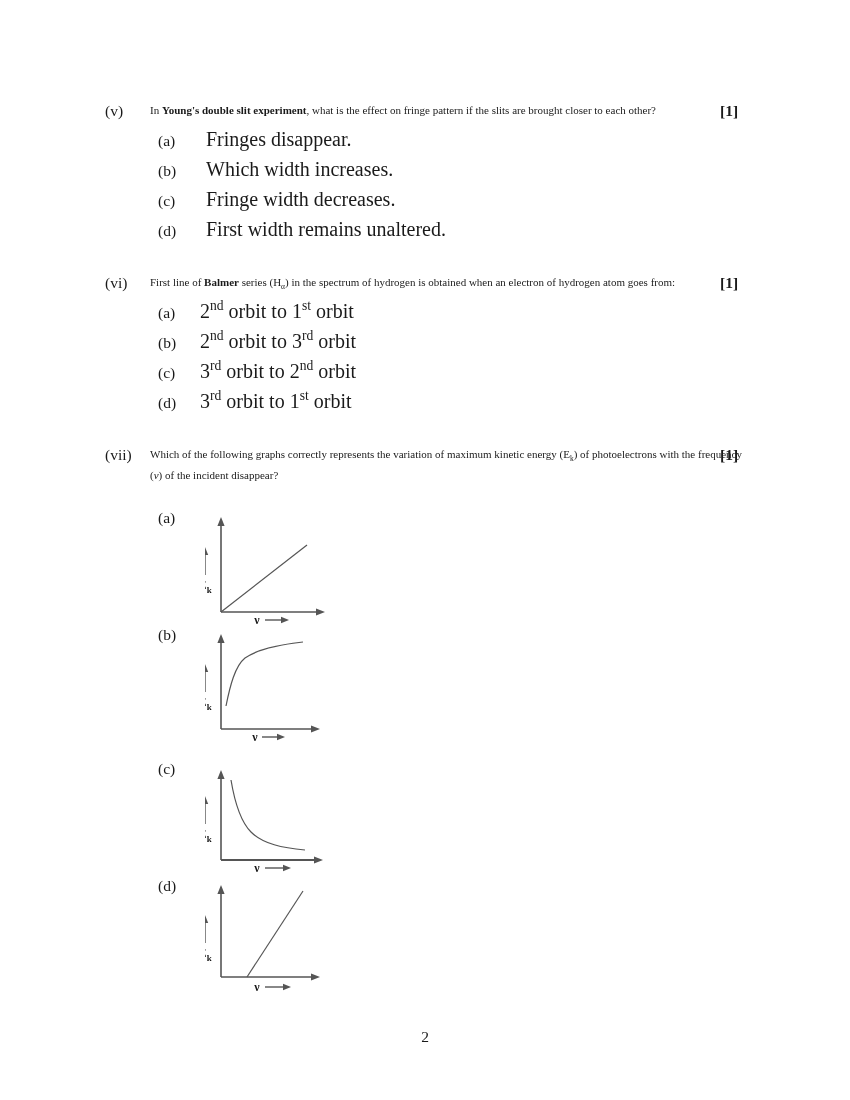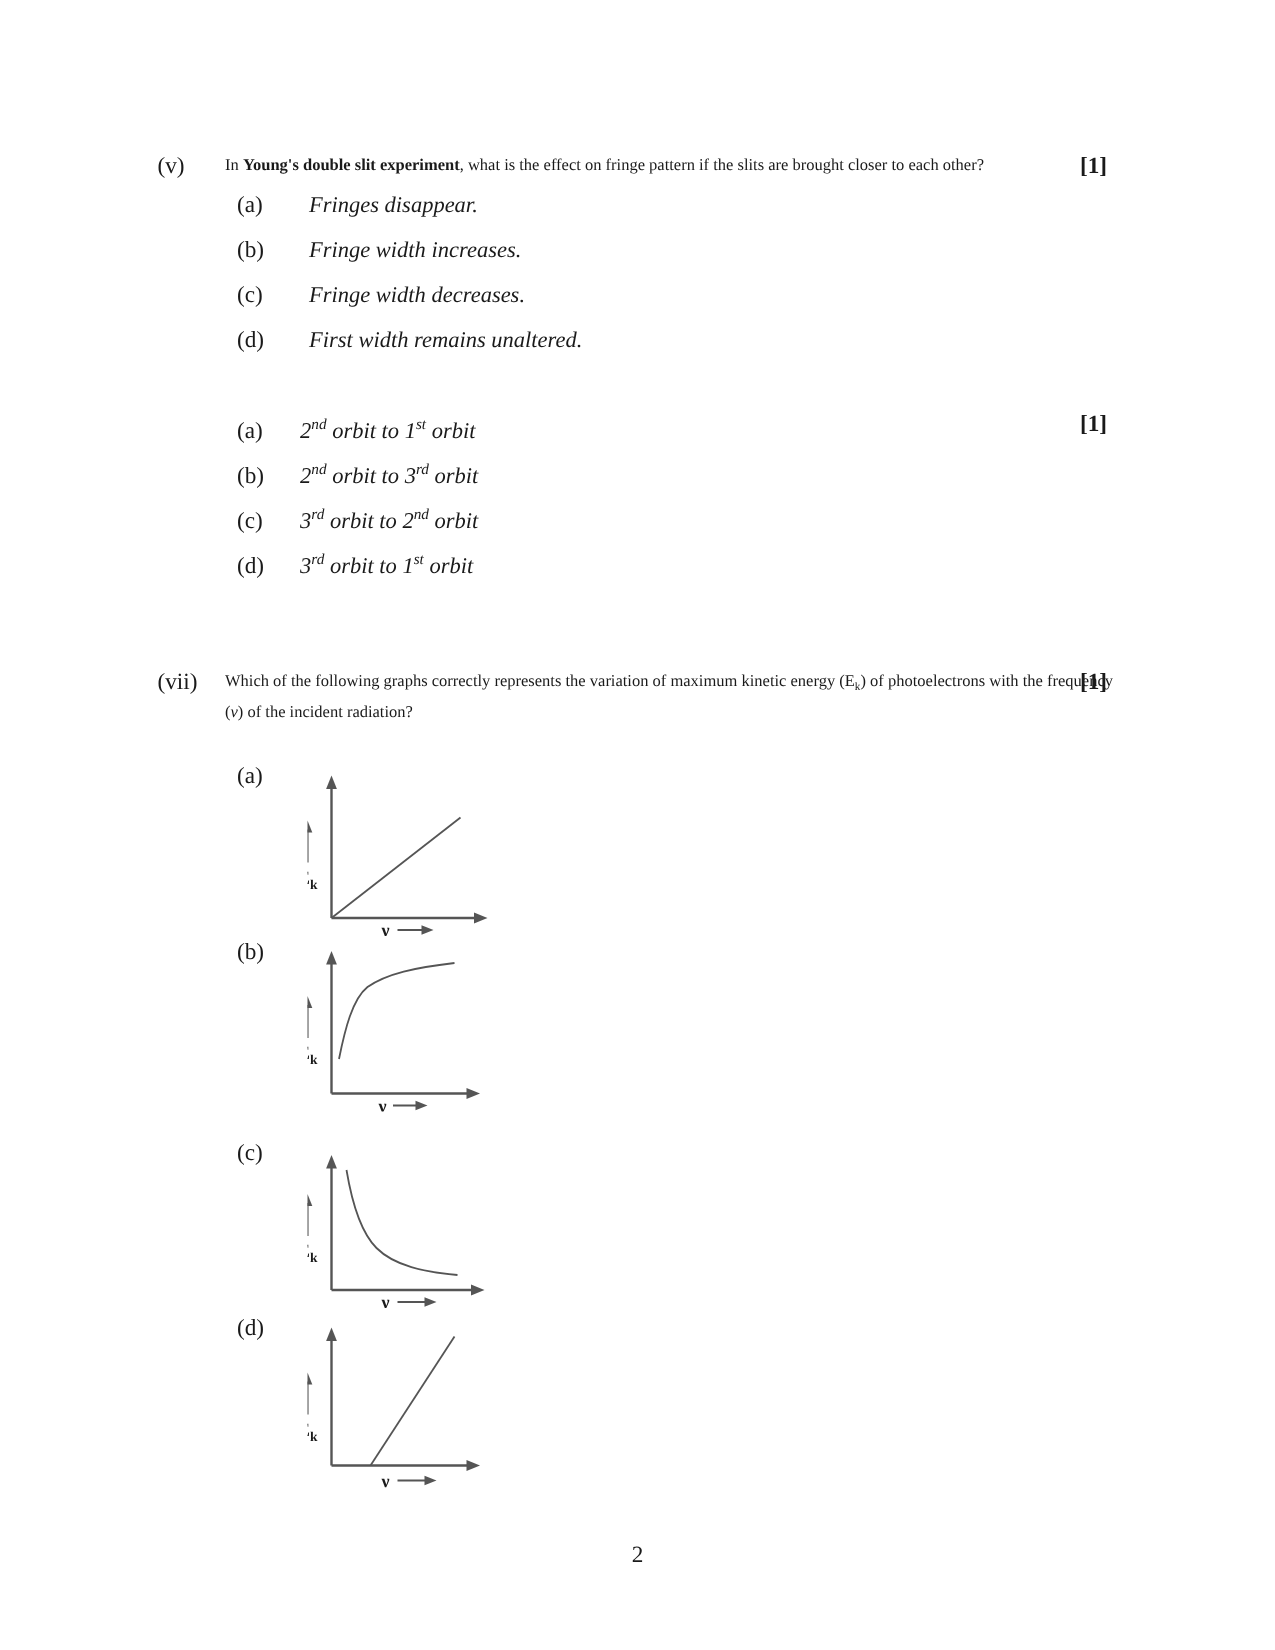--- a/index.html
+++ b/index.html
@@ -76,22 +76,21 @@
     height: 30px;
   }
   .opt-label {
     width: 48px;
     flex: 0 0 48px;
     padding-left: 53px;
     font-size: 15.5px;
     box-sizing: content-box;
   }
   .opt-text {
-    font-size: 15px;
-    font-style: italic;
+    font-size: 20px;
   }
 
   
   .opt-vi .opt-label { width: 42px; flex: 0 0 42px; }
 
   
   .graph-opt {
     position: absolute;
     left: 105px;
     width: 645px;
@@ -129,34 +128,38 @@
     </div>
     <div class="q-marks">[1]</div>
 
     <div class="opt-list">
       <div class="opt">
         <div class="opt-label">(a)</div>
         <div class="opt-text">Fringes disappear.</div>
       </div>
       <div class="opt">
         <div class="opt-label">(b)</div>
-        <div class="opt-text">Fringe width increases.</div>
+        <div class="opt-text">Which width increases.</div>
       </div>
       <div class="opt">
         <div class="opt-label">(c)</div>
         <div class="opt-text">Fringe width decreases.</div>
       </div>
       <div class="opt">
         <div class="opt-label">(d)</div>
         <div class="opt-text">First width remains unaltered.</div>
       </div>
     </div>
   </div>
 
   <div class="question" style="top:272px;">
+    <div class="q-row">
+      <div class="q-num">(vi)</div>
+      <div class="q-body"><span>First line of </span><span class="bold">Balmer</span><span> series (H</span><sub>α</sub><span>) in the spectrum of hydrogen is obtained when an electron of hydrogen atom goes from:</span></div>
+    </div>
     <div class="q-marks">[1]</div>
 
     <div class="opt-list opt-vi">
       <div class="opt">
         <div class="opt-label">(a)</div>
         <div class="opt-text"><span>2</span><sup>nd</sup><span> orbit to </span><span>1</span><sup>st</sup><span> orbit</span></div>
       </div>
       <div class="opt">
         <div class="opt-label">(b)</div>
         <div class="opt-text"><span>2</span><sup>nd</sup><span> orbit to </span><span>3</span><sup>rd</sup><span> orbit</span></div>
@@ -168,21 +171,21 @@
       <div class="opt">
         <div class="opt-label">(d)</div>
         <div class="opt-text"><span>3</span><sup>rd</sup><span> orbit to </span><span>1</span><sup>st</sup><span> orbit</span></div>
       </div>
     </div>
   </div>
 
   <div class="question" style="top:444px;">
     <div class="q-row">
       <div class="q-num">(vii)</div>
-      <div class="q-body"><span>Which of the following graphs correctly represents the variation of maximum kinetic energy (E</span><sub>k</sub><span>) of photoelectrons with the frequency (</span><span style="font-style:italic;">ν</span><span>) of the incident radiation?</span></div>
+      <div class="q-body"><span>Which of the following graphs correctly represents the variation of maximum kinetic energy (E</span><sub>k</sub><span>) of photoelectrons with the frequency (</span><span style="font-style:italic;">ν</span><span>) of the incident disappear?</span></div>
     </div>
     <div class="q-marks">[1]</div>
   </div>
 
   <div class="graph-opt" style="top:509px;">
     <div class="g-label">(a)</div>
     <div class="graph-box">
       <svg width="180" height="115" viewBox="0 0 180 115">
 
         <line x1="16" y1="103" x2="16" y2="14" stroke="#555" stroke-width="1.6"></line>

